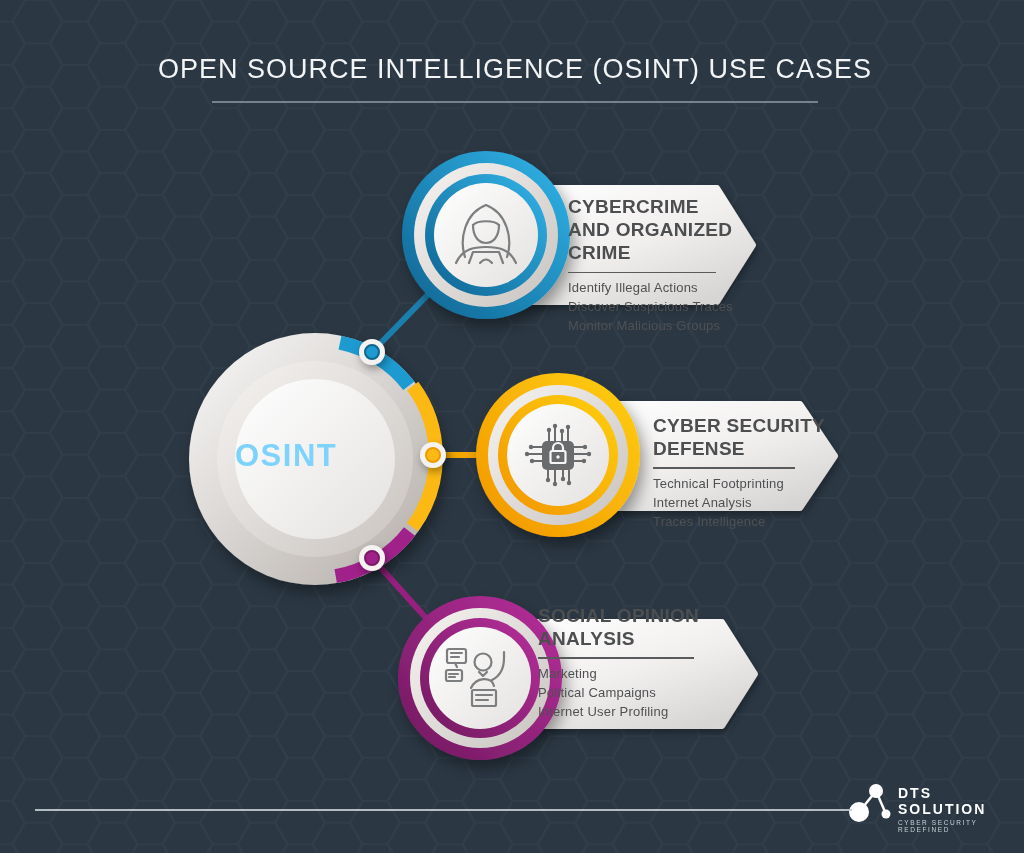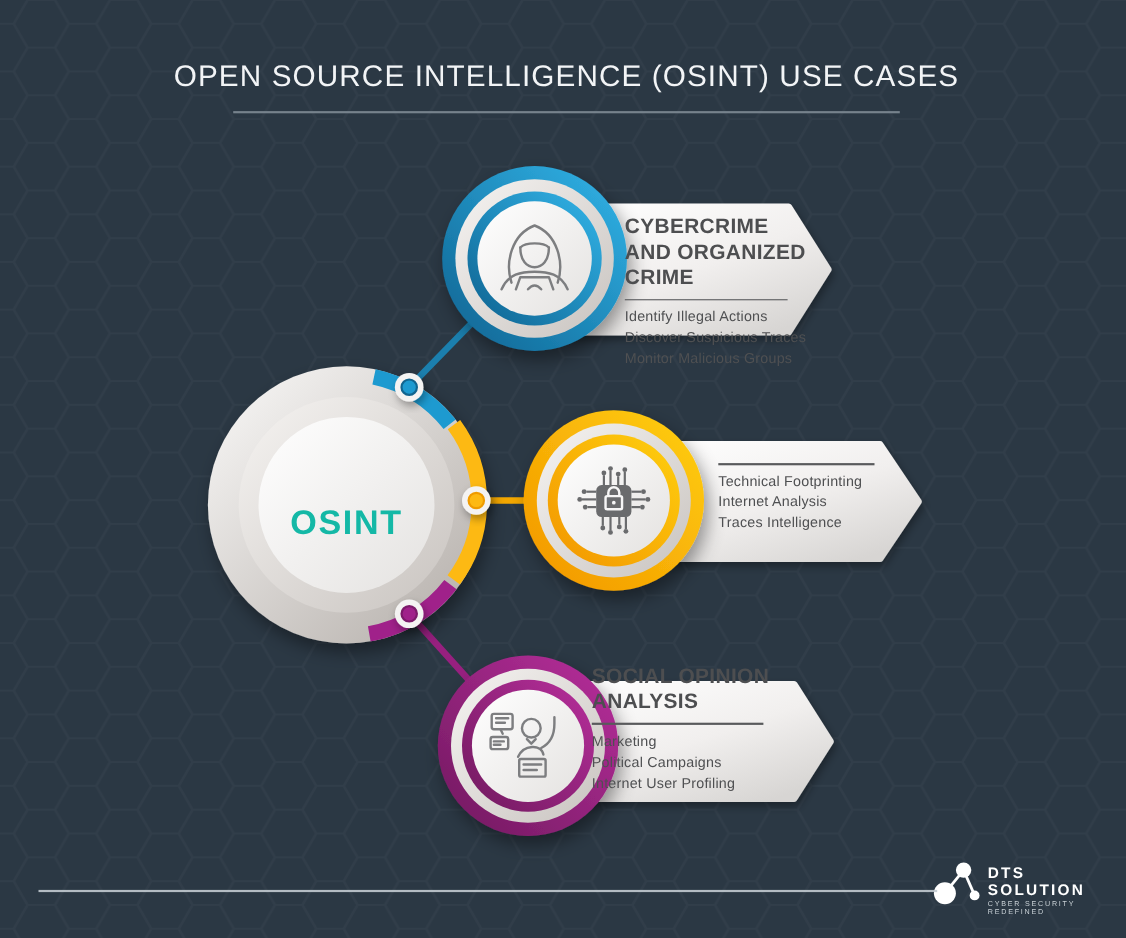--- a/index.html
+++ b/index.html
@@ -4,22 +4,22 @@
 <style>
   html,body{margin:0;padding:0;background:#1f2a33;}
   #stage{position:relative;width:1024px;height:853px;overflow:hidden;
          background:#2b3844;font-family:"Liberation Sans",sans-serif;}
   .abs{position:absolute;}
   
   #title{left:515px;top:54px;transform:translateX(-50%);white-space:nowrap;
          color:#f2f4f6;font-size:27px;font-weight:normal;letter-spacing:1px;}
   #title-underline{left:212px;top:101px;width:606px;height:1.5px;background:#76828c;}
   
-  #osint-label{left:235px;top:438px;width:160px;text-align:center;
-               color:#14b8a6;font-size:31px;font-weight:bold;letter-spacing:1.5px;margin-top:19px;}
+  #osint-label{left:235px;top:438px;width:160px;text-align:left;
+               color:#7dd3fc;font-size:31px;font-weight:bold;letter-spacing:1.5px;}
   
   .banner-text{color:#4d4e50;}
   .banner-title{font-size:19px;font-weight:bold;line-height:1.22;letter-spacing:.3px;}
   .banner-divider{height:1.5px;background:#595a5c;margin:7px 0 6px 0;}
   .banner-item{font-size:13px;line-height:1.45;color:#4f5052;letter-spacing:.2px;}
   #banner-text-1{left:568px;top:195px;width:172px;}
   #banner-text-2{left:653px;top:414px;width:172px;}
   #banner-text-3{left:538px;top:604px;width:182px;}
   #banner-text-1 .banner-divider{width:148px;}
   #banner-text-2 .banner-divider{width:142px;}
@@ -213,20 +213,21 @@
 
   <div class="abs banner-text" id="banner-text-1">
     <div class="banner-title">CYBERCRIME AND ORGANIZED CRIME</div>
     <div class="banner-divider"></div>
     <div class="banner-item">Identify Illegal Actions</div>
     <div class="banner-item">Discover Suspicious Traces</div>
     <div class="banner-item">Monitor Malicious Groups</div>
   </div>
 
   <div class="abs banner-text" id="banner-text-2">
+    <div class="banner-title">CYBER SECURITY DEFENSE</div>
     <div class="banner-divider"></div>
     <div class="banner-item">Technical Footprinting</div>
     <div class="banner-item">Internet Analysis</div>
     <div class="banner-item">Traces Intelligence</div>
   </div>
 
   <div class="abs banner-text" id="banner-text-3">
     <div class="banner-title">SOCIAL OPINION ANALYSIS</div>
     <div class="banner-divider"></div>
     <div class="banner-item">Marketing</div>

